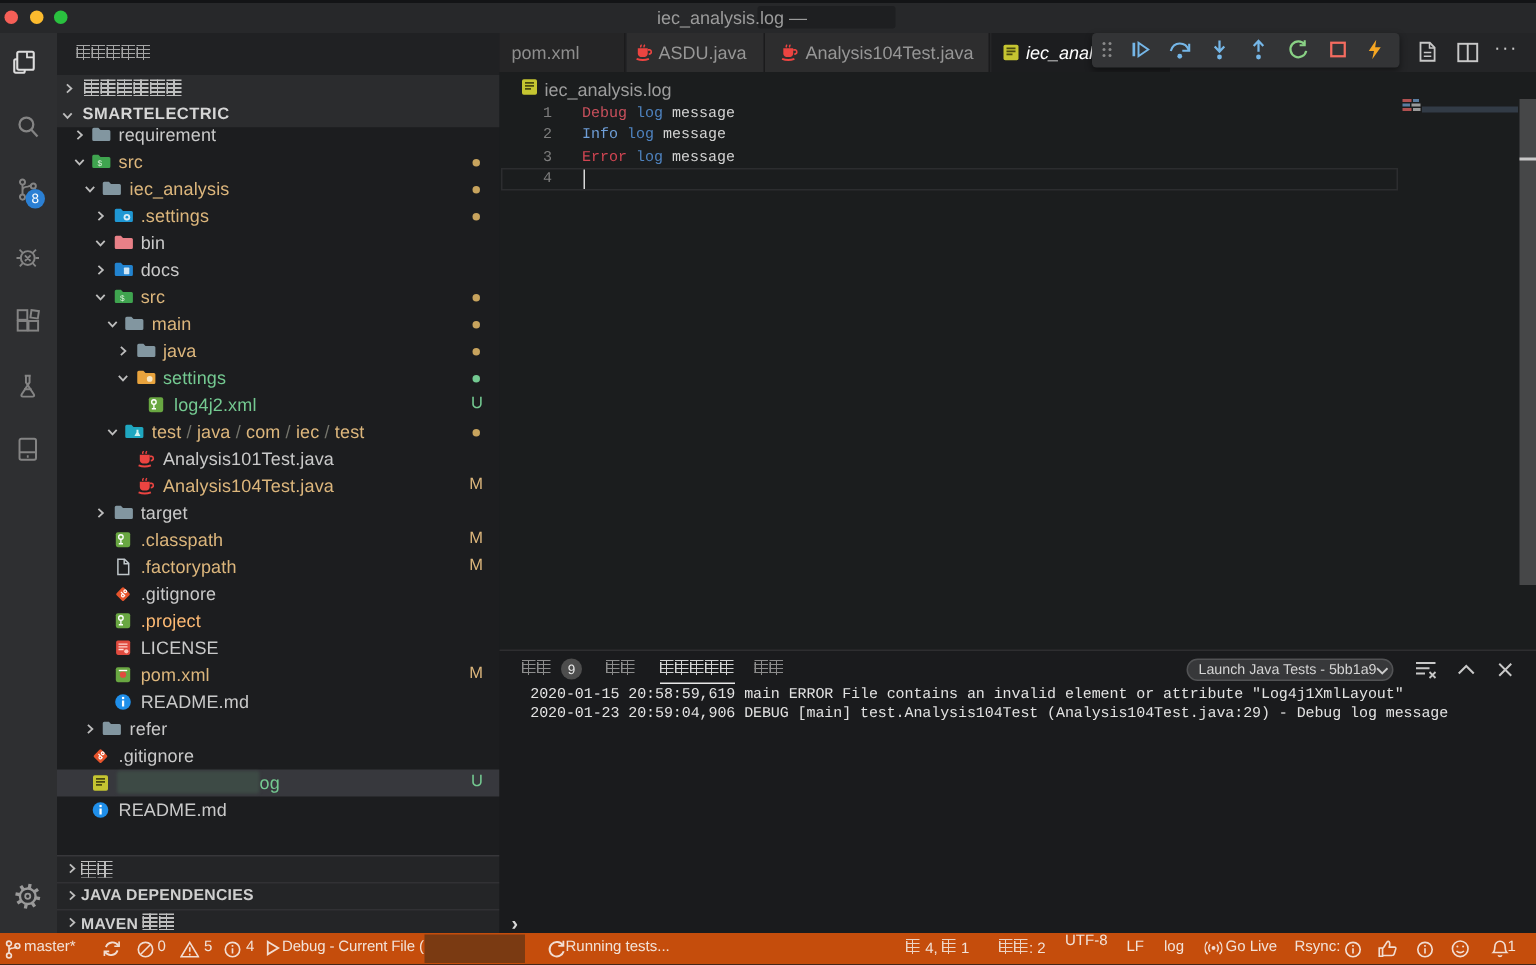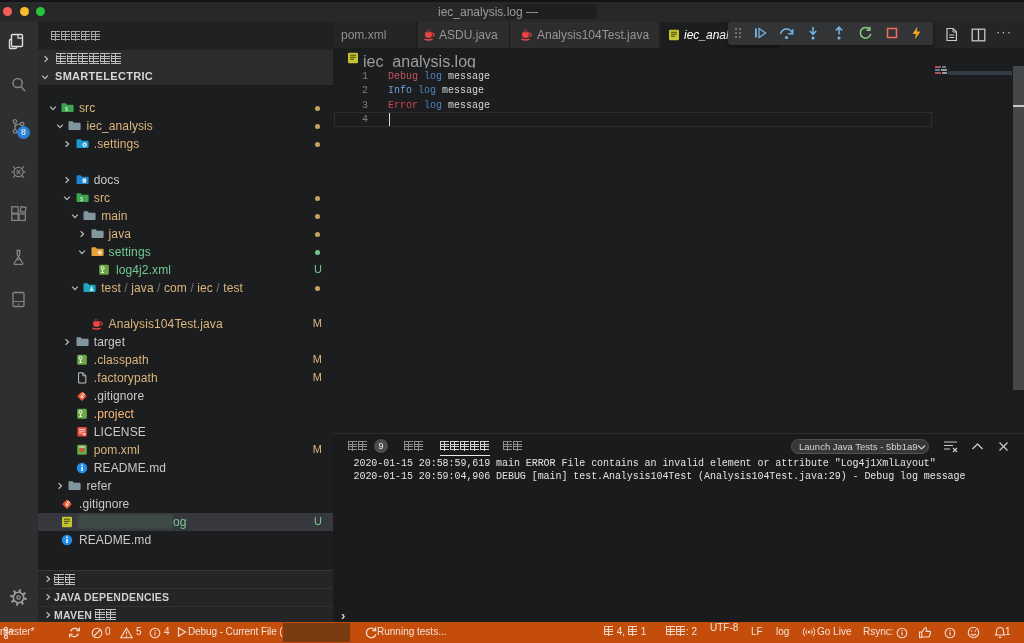--- a/index.html
+++ b/index.html
@@ -108,20 +108,33 @@
     </i>
 <div style="left:56px;top:53px;color:#cfcfcf;font-size:11px;font-weight:bold"><i class="cj" style="width:10px;height:11px"></i><i class="cj" style="width:10px;height:11px"></i><i class="cj" style="width:10px;height:11px"></i><i class="cj" style="width:10px;height:11px"></i><i class="cj" style="width:10px;height:11px"></i><i class="cj" style="width:10px;height:11px"></i></div>
 <i style="left:41px;top:73px">
       <svg width="8" height="8" viewBox="0 0 8 8" style="">
         <path d="M1.2 2.6 L4 5.6 L6.8 2.6" fill="none" stroke="#bdbdbd" stroke-width="1.2"></path>
       </svg>
     </i>
 <span style="left:55px;top:70px;color:#d6d6d6;font-size:11px;font-weight:bold;letter-spacing:0.3px">SMARTELECTRIC</span>
 <div style="left:38px;top:85px;width:295px;height:485px;background:#1c1d1f"></div>
 <div id="tree" style="left:38px;top:0;width:295px;height:643px">
+<div class="trow" style="top:81px">
+        <i class="tc" style="left:10.5px">
+          <svg width="8" height="8" viewBox="0 0 8 8" style="">
+            <path d="M2.6 1.2 L5.6 4 L2.6 6.8" fill="none" stroke="#bdbdbd" stroke-width="1.2"></path>
+          </svg>
+        </i>
+        <i class="ti" style="left:23.0px">
+          <svg width="13" height="11" viewBox="0 0 13 11" style="">
+            <path d="M0.5 2.2 Q0.5 1.2 1.5 1.2 H4.6 L6 2.7 H11.6 Q12.6 2.7 12.6 3.7 V9 Q12.6 10 11.6 10 H1.5 Q0.5 10 0.5 9 Z" fill="#8296a0"></path>
+          </svg>
+        </i>
+        <span class="tt" style="left:41.0px;color:#c9c9c9">requirement</span>
+      </div>
 <div class="trow" style="top:99px">
         <i class="tc" style="left:10.5px">
           <svg width="8" height="8" viewBox="0 0 8 8" style="">
             <path d="M1.2 2.6 L4 5.6 L6.8 2.6" fill="none" stroke="#bdbdbd" stroke-width="1.2"></path>
           </svg>
         </i>
         <i class="ti" style="left:23.0px">
           <svg width="13" height="11" viewBox="0 0 13 11" style="">
             <path d="M0.5 2.2 Q0.5 1.2 1.5 1.2 H4.6 L6 2.7 H11.6 Q12.6 2.7 12.6 3.7 V9 Q12.6 10 11.6 10 H1.5 Q0.5 10 0.5 9 Z" fill="#3fa44f"></path>
             <text x="4" y="8.6" font-size="5.5" fill="#d8efd8" font-family="Liberation Sans">$</text>
@@ -153,20 +166,33 @@
         <i class="ti" style="left:37.8px">
           <svg width="13" height="11" viewBox="0 0 13 11" style="">
             <path d="M0.5 2.2 Q0.5 1.2 1.5 1.2 H4.6 L6 2.7 H11.6 Q12.6 2.7 12.6 3.7 V9 Q12.6 10 11.6 10 H1.5 Q0.5 10 0.5 9 Z" fill="#1f97d3"></path>
             <circle cx="8.6" cy="6.8" r="2.2" fill="#d5ecf7"></circle>
             <circle cx="8.6" cy="6.8" r="0.9" fill="#1f97d3"></circle>
           </svg>
         </i>
         <span class="tt" style="left:55.8px;color:#dcb67c">.settings</span>
         <span class="dot" style="background:#c7a35d"></span>
       </div>
+<div class="trow" style="top:153px">
+        <i class="tc" style="left:25.3px">
+          <svg width="8" height="8" viewBox="0 0 8 8" style="">
+            <path d="M1.2 2.6 L4 5.6 L6.8 2.6" fill="none" stroke="#bdbdbd" stroke-width="1.2"></path>
+          </svg>
+        </i>
+        <i class="ti" style="left:37.8px">
+          <svg width="13" height="11" viewBox="0 0 13 11" style="">
+            <path d="M0.5 2.2 Q0.5 1.2 1.5 1.2 H4.6 L6 2.7 H11.6 Q12.6 2.7 12.6 3.7 V9 Q12.6 10 11.6 10 H1.5 Q0.5 10 0.5 9 Z" fill="#e88087"></path>
+          </svg>
+        </i>
+        <span class="tt" style="left:55.8px;color:#c9c9c9">bin</span>
+      </div>
 <div class="trow" style="top:171px">
         <i class="tc" style="left:25.3px">
           <svg width="8" height="8" viewBox="0 0 8 8" style="">
             <path d="M2.6 1.2 L5.6 4 L2.6 6.8" fill="none" stroke="#bdbdbd" stroke-width="1.2"></path>
           </svg>
         </i>
         <i class="ti" style="left:37.8px">
           <svg width="13" height="11" viewBox="0 0 13 11" style="">
             <path d="M0.5 2.2 Q0.5 1.2 1.5 1.2 H4.6 L6 2.7 H11.6 Q12.6 2.7 12.6 3.7 V9 Q12.6 10 11.6 10 H1.5 Q0.5 10 0.5 9 Z" fill="#2283cf"></path>
             <rect x="6.6" y="4.4" width="3.6" height="4.4" rx="0.5" fill="#cfe6f5"></rect>
@@ -250,20 +276,31 @@
           </svg>
         </i>
         <i class="ti" style="left:45.2px">
           <svg width="13" height="11" viewBox="0 0 13 11" style="">
             <path d="M0.5 2.2 Q0.5 1.2 1.5 1.2 H4.6 L6 2.7 H11.6 Q12.6 2.7 12.6 3.7 V9 Q12.6 10 11.6 10 H1.5 Q0.5 10 0.5 9 Z" fill="#1fa7c0"></path>
             <path d="M8 4.5 v1.6 l-1.4 2.6 h4 L9.3 6.1 V4.5 Z" fill="#d2f2ef"></path>
           </svg>
         </i>
         <span class="tt path" style="left:63.2px;color:#dcb67c"><b>test</b><s>&nbsp;/&nbsp;</s><b>java</b><s>&nbsp;/&nbsp;</s><b>com</b><s>&nbsp;/&nbsp;</s><b>iec</b><s>&nbsp;/&nbsp;</s><b>test</b></span>
         <span class="dot" style="background:#c7a35d"></span>
+      </div>
+<div class="trow" style="top:297px">
+        <i class="ti" style="left:52.6px">
+          <svg width="12" height="12" viewBox="0 0 12 12" style="">
+            <path d="M2.2 3.2 h6.6 v3.4 q0 2.4 -3.3 2.4 q-3.3 0 -3.3 -2.4 Z" fill="#ec4441"></path>
+            <path d="M8.8 4.2 h1.4 q1 0.2 1 1.5 q0 1.3 -1.7 1.4" fill="none" stroke="#ec4441" stroke-width="1.1"></path>
+            <path d="M1.4 10.2 q4.1 1.6 8.2 0" fill="none" stroke="#ec4441" stroke-width="1.3"></path>
+            <path d="M4.4 2.6 q-0.7-1 0.4-1.8 M6.6 2.6 q-0.7-1 0.4-1.8" stroke="#ec4441" stroke-width="0.9" fill="none"></path>
+          </svg>
+        </i>
+        <span class="tt" style="left:70.6px;color:#c9c9c9">Analysis101Test.java</span>
       </div>
 <div class="trow" style="top:315px">
         <i class="ti" style="left:52.6px">
           <svg width="12" height="12" viewBox="0 0 12 12" style="">
             <path d="M2.2 3.2 h6.6 v3.4 q0 2.4 -3.3 2.4 q-3.3 0 -3.3 -2.4 Z" fill="#ec4441"></path>
             <path d="M8.8 4.2 h1.4 q1 0.2 1 1.5 q0 1.3 -1.7 1.4" fill="none" stroke="#ec4441" stroke-width="1.1"></path>
             <path d="M1.4 10.2 q4.1 1.6 8.2 0" fill="none" stroke="#ec4441" stroke-width="1.3"></path>
             <path d="M4.4 2.6 q-0.7-1 0.4-1.8 M6.6 2.6 q-0.7-1 0.4-1.8" stroke="#ec4441" stroke-width="0.9" fill="none"></path>
           </svg>
         </i>
@@ -520,21 +557,21 @@
       </svg>
     </i>
 
 <div style="left:333px;top:48px;width:691px;height:20px;background:#1b1d1e"></div>
 <i style="left:347px;top:52px">
       <svg width="12" height="12" viewBox="0 0 12 12" style="">
         <rect x="1" y="0.8" width="10" height="10.4" rx="1.2" fill="#c5c531"></rect>
         <path d="M3 3.2 h6 M3 5.2 h6 M3 7.2 h4" stroke="#4a4a10" stroke-width="1.1"></path>
       </svg>
     </i>
-<span style="left:363px;top:53px;font-size:16px;color:#9d9d9d">iec_analysis.log</span>
+<span style="left:363px;top:53px;font-size:12px;color:#9d9d9d">iec_analysis.log</span>
 
 <div style="left:333px;top:68px;width:691px;height:365px;background:#1b1d1e"></div>
 <div style="left:334px;top:111.5px;width:598px;height:15px;border:1px solid #2c2d2f"></div>
 <div id="code" style="left:333px;top:68px;width:691px;height:365px;font-family:'Liberation Mono',monospace;font-size:10px">
 <span style="left:29px;top:2.5px;color:#7e7e7e">1</span>
 <span style="left:29px;top:17px;color:#7e7e7e">2</span>
 <span style="left:29px;top:31.5px;color:#7e7e7e">3</span>
 <span style="left:29px;top:46px;color:#7e7e7e">4</span>
 <span style="left:55px;top:2.5px"><b style="color:#c9505c;font-weight:normal">Debug</b> <b style="color:#4e82be;font-weight:normal">log</b> <b style="color:#d2d2d2;font-weight:normal">message</b></span>
 <span style="left:55px;top:17px"><b style="color:#6f9fd8;font-weight:normal">Info</b> <b style="color:#4e82be;font-weight:normal">log</b> <b style="color:#d2d2d2;font-weight:normal">message</b></span>
@@ -578,36 +615,36 @@
         </svg>
       </i>
 <i style="left:665px;top:8px">
         <svg width="11" height="11" viewBox="0 0 11 11" style="">
           <path d="M1.5 1.5 L9.5 9.5 M9.5 1.5 L1.5 9.5" stroke="#c8c8c8" stroke-width="1.3"></path>
         </svg>
       </i>
 </div>
 <div id="console" style="left:333px;top:458px;width:691px;height:160px;font-family:'Liberation Mono',monospace;font-size:10px;color:#e2e2e2;letter-spacing:-0.06px">
 <span style="left:20.5px;top:0px">2020-01-15 20:58:59,619 main ERROR File contains an invalid element or attribute "Log4j1XmlLayout"</span>
-<span style="left:20.5px;top:13px">2020-01-15 20:59:04,906 DEBUG [main] test.Analysis104Test (Analysis104Test.java:29) - Debug log message</span>
+<span style="left:20.5px;top:13px">2020-01-23 20:59:04,906 DEBUG [main] test.Analysis104Test (Analysis104Test.java:29) - Debug log message</span>
 </div>
 <span style="left:341px;top:608px;color:#d8d8d8;font-size:13px;font-weight:bold">›</span>
 
 <div style="left:0;top:622px;width:1024px;height:21px;background:#c54d0c"></div>
 <div style="left:283px;top:623px;width:67px;height:19px;background:#7a3a12"></div>
 <div id="status" style="left:0;top:622px;width:1024px;height:21px;color:#f2e2d8;font-size:10px">
 <i style="left:3px;top:4px">
         <svg width="11" height="14" viewBox="0 0 11 14" style="">
           <circle cx="3" cy="3" r="1.6" fill="none" stroke="#f2ddd2" stroke-width="1.1"></circle>
           <circle cx="3" cy="11" r="1.6" fill="none" stroke="#f2ddd2" stroke-width="1.1"></circle>
           <circle cx="8.6" cy="4.6" r="1.6" fill="none" stroke="#f2ddd2" stroke-width="1.1"></circle>
           <path d="M3 4.6 v4.8 M3 8 q0-1.8 2.8-2 q2-0.2 2.6-1" fill="none" stroke="#f2ddd2" stroke-width="1.1"></path>
         </svg>
       </i>
-<span style="left:0;top:4px">master*</span>
+<span style="left:16px;top:4px">master*</span>
 <i style="left:68px;top:4px">
         <svg width="13" height="13" viewBox="0 0 13 13" style="">
           <path d="M11 4.5 A4.7 4.7 0 0 0 2.6 5.4 M2 8.5 A4.7 4.7 0 0 0 10.4 7.6" fill="none" stroke="#f2ddd2" stroke-width="1.2"></path>
           <path d="M11.4 1.6 v3.2 h-3.2 M1.6 11.4 V8.2 h3.2" fill="none" stroke="#f2ddd2" stroke-width="1.1"></path>
         </svg>
       </i>
 <i style="left:91px;top:5px">
         <svg width="12" height="12" viewBox="0 0 12 12" style="">
           <circle cx="6" cy="6" r="4.8" fill="none" stroke="#f2ddd2" stroke-width="1.1"></circle>
           <path d="M3 9 L9 3" stroke="#f2ddd2" stroke-width="1.1"></path>

